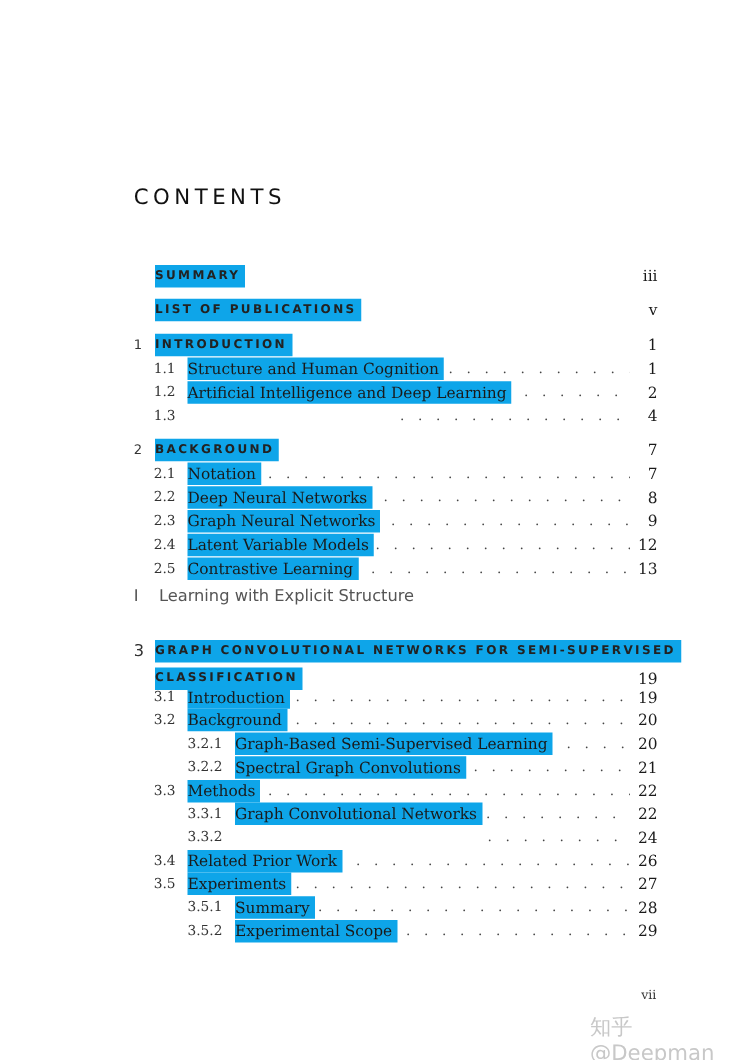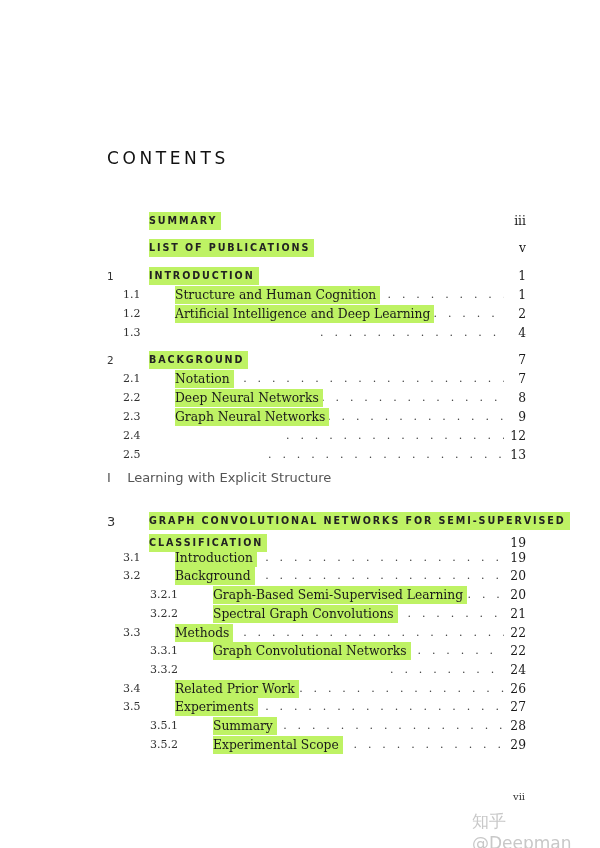--- a/index.html
+++ b/index.html
@@ -10,21 +10,21 @@
     .title {
       position: absolute; left: 107px; top: 148px;
       font-family: "DejaVu Sans", "Liberation Sans", sans-serif;
       font-size: 17px; letter-spacing: 3.6px; font-weight: normal; color: #111;
     }
     .row {
       position: absolute; left: 0; width: 600px; height: 18px;
       font-size: 12.3px; line-height: 18px; white-space: nowrap;
     }
     .row .num { position: absolute; font-size: 11px; color: #333; }
-    .row .label { position: absolute; background: #bef264; padding-right: 4px; margin-left: 25px; }
+    .row .label { position: absolute; background: #0ea5e9; padding-right: 4px; }
     .row .page { position: absolute; right: 74px; text-align: right; background:#fff; padding-left: 4px;}
     .row .dots {
       position: absolute; right: 96px; top: 0; overflow: hidden; text-align: right;
       color: #444; letter-spacing: 3.7px; font-size: 11px;
     }
     .chap .num { left: 107px; font-family: "DejaVu Sans", "Liberation Sans", sans-serif; font-size: 10.5px;}
     .chap .label {
       left: 124px; font-family: "DejaVu Sans", "Liberation Sans", sans-serif;
       font-size: 9.6px; letter-spacing: 1.9px; text-transform: uppercase; font-weight: bold; color:#222;
     }
@@ -99,25 +99,27 @@
 </div>
 <div class="row sec" style="top:408px">
   <span class="dots" style="left:284px">. . . . . . . . . . . . . . . . . . . . . . . . . . . . . . . . . . . . . . . . . . . . . . . . . . . . . . . .</span>
   <span class="num">2.3</span>
   <span class="label">Graph Neural Networks</span>
   <span class="page">9</span>
 </div>
 <div class="row sec" style="top:427px">
   <span class="dots" style="left:286px">. . . . . . . . . . . . . . . . . . . . . . . . . . . . . . . . . . . . . . . . . . . . . . . . . . . . . . . .</span>
   <span class="num">2.4</span>
+  <span class="label">Latent Variable Models</span>
   <span class="page">12</span>
 </div>
 <div class="row sec" style="top:446px">
   <span class="dots" style="left:268px">. . . . . . . . . . . . . . . . . . . . . . . . . . . . . . . . . . . . . . . . . . . . . . . . . . . . . . . .</span>
   <span class="num">2.5</span>
+  <span class="label">Contrastive Learning</span>
   <span class="page">13</span>
 </div>
 
 <div class="part">
   <span class="pnum">I</span>
   <span>Learning with Explicit Structure</span>
 </div>
 
 <div class="row chap" style="top:512px">
   <span class="num" style="font-size:13px;top:1px">3</span>

